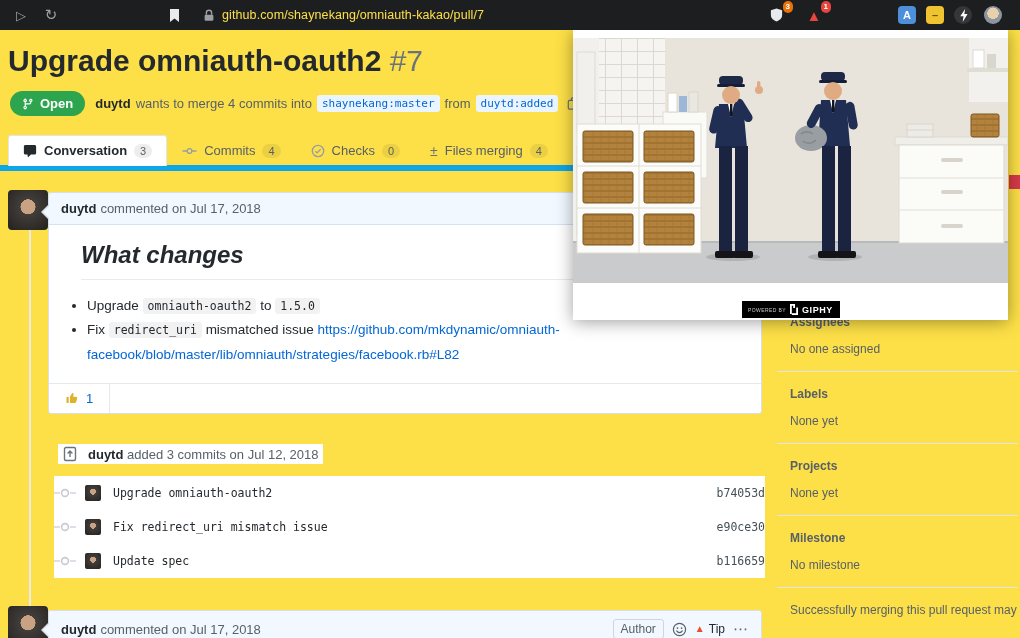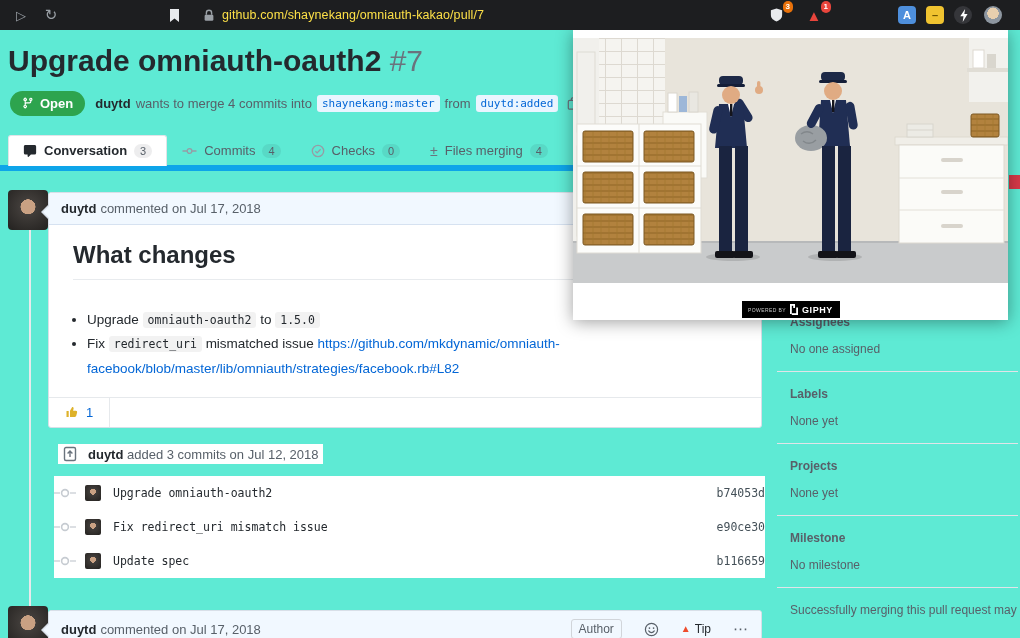--- a/index.html
+++ b/index.html
@@ -22,25 +22,25 @@
     padding:1px 3px;border-radius:7px;font-weight:700;}
   .ext1{left:766px;}  .ext1 .badge{background:#e8710a;}
   .ext2{left:804px;font-size:15px;color:#e8453c;} .ext2 .badge{background:#e8453c;}
   .sq-icon{position:absolute;top:6px;width:18px;height:18px;border-radius:4px;display:flex;
     align-items:center;justify-content:center;font-size:11px;font-weight:700;}
   .ic-translate{left:898px;background:#4e8fdc;color:#fff;}
   .ic-yellow{left:926px;background:#f0c330;color:#6b5200;}
   .ic-bolt{left:954px;background:#35363a;border-radius:50%;}
   .ic-avatar{left:984px;background:radial-gradient(circle at 50% 40%, #e8cfae 0 40%, #8d96a0 41%);border-radius:50%;}
   
-  .page{position:absolute;left:0;top:30px;width:1020px;height:608px;background:#5eead4;z-index:1;}
+  .page{position:absolute;left:0;top:30px;width:1020px;height:608px;background:#fde047;z-index:1;}
   .pr-title{position:absolute;left:8px;top:14px;font-size:30px;font-weight:600;color:#24292e;white-space:nowrap;}
   .pr-number{color:#6a737d;font-weight:400;}
   .state-row{position:absolute;left:10px;top:61px;display:flex;align-items:center;gap:10px;}
-  .open-badge{display:inline-flex;align-items:flex-start;gap:6px;background:#2da44e;color:#fff;
+  .open-badge{display:inline-flex;align-items:flex-end;gap:6px;background:#2da44e;color:#fff;
     font-size:13px;font-weight:600;padding:5px 12px;border-radius:999px;}
   .meta{display:flex;align-items:center;gap:5px;font-size:13px;color:#586069;}
   .meta b{color:#24292e;font-weight:600;}
   .branch{font-family:"DejaVu Sans Mono",monospace;font-size:11px;color:#0366d6;background:#eaf5ff;
     padding:2px 5px;border-radius:3px;}
   .copy-btn{display:flex;align-items:center;margin-left:4px;cursor:pointer;}
   
   .tabbar{position:absolute;left:0;top:109px;width:766px;height:32px;border-bottom:6px solid #0ea5e9;
     display:flex;align-items:flex-end;padding-left:8px;box-sizing:border-box;}
   .tab{display:inline-flex;align-items:center;gap:7px;padding:7px 14px;font-size:13px;color:#586069;
@@ -59,29 +59,29 @@
   .comment{position:absolute;left:48px;width:714px;border:1px solid #d8dfe8;border-radius:3px;background:#fff;box-sizing:border-box;}
   .comment::before{content:"";position:absolute;top:11px;left:-8px;
     border-style:solid;border-width:8px 8px 8px 0;border-color:transparent #d8dfe8 transparent transparent;}
   .comment::after{content:"";position:absolute;top:12px;left:-6.5px;
     border-style:solid;border-width:7px 7px 7px 0;border-color:transparent #f1f8ff transparent transparent;}
   .c1{top:162px;}
   .c2{top:580px;}
   .c-header{background:#f1f8ff;border-bottom:1px solid #d6e2f1;padding:8px 12px;font-size:13px;
     color:#586069;border-radius:3px 3px 0 0;display:flex;align-items:center;gap:4px;}
   .c-header b{color:#24292e;font-weight:600;}
-  .h-right{margin-left:auto;display:flex;align-items:center;gap:22px;}
+  .h-right{margin-left:auto;display:flex;align-items:center;gap:8px;}
   .author-badge{border:1px solid #d1d5da;border-radius:3px;padding:2px 7px;font-size:12px;color:#586069;}
   .tip-btn{display:inline-flex;align-items:center;gap:4px;font-size:12px;color:#24292e;cursor:pointer;}
   .tip-tri{color:#ee4b2b;font-size:10px;line-height:1;}
   .kebab{color:#586069;font-size:15px;letter-spacing:1px;cursor:pointer;}
   .c-body{padding:4px 16px 0;}
-  .c-body h2{font-size:24px;font-weight:600;color:#24292e;margin:12px 8px 0;padding-bottom:10px;
-    border-bottom:1px solid #e8ebee;}
-  .c-body ul{margin:28px 0 16px;padding-left:22px;color:#24292e;font-size:13.5px;line-height:1.8;}
+  .c-body h2{font-size:24px;font-weight:600;color:#24292e;margin:12px 16px 0;padding-bottom:10px;
+    border-bottom:1px solid #e8ebee;font-style:italic;}
+  .c-body ul{margin:14px 0 16px;padding-left:22px;color:#24292e;font-size:13.5px;line-height:1.8;}
   .c-body code{font-family:"DejaVu Sans Mono",monospace;font-size:11.5px;background:rgba(27,31,35,.06);
     padding:1px 5px;border-radius:3px;}
   .c-body a{color:#0366d6;text-decoration:none;}
   .c-reactions{border-top:1px solid #e6e9ec;display:flex;}
   .react-btn{display:flex;align-items:center;gap:7px;padding:7px 16px;border-right:1px solid #e6e9ec;
     font-size:13px;color:#0366d6;cursor:pointer;}
   
   .commits-event{position:absolute;left:58px;top:414px;display:flex;align-items:center;gap:10px;
     font-size:13px;color:#586069;background:#fff;padding:2px 4px;}
   .commits-event b{color:#24292e;font-weight:600;}

